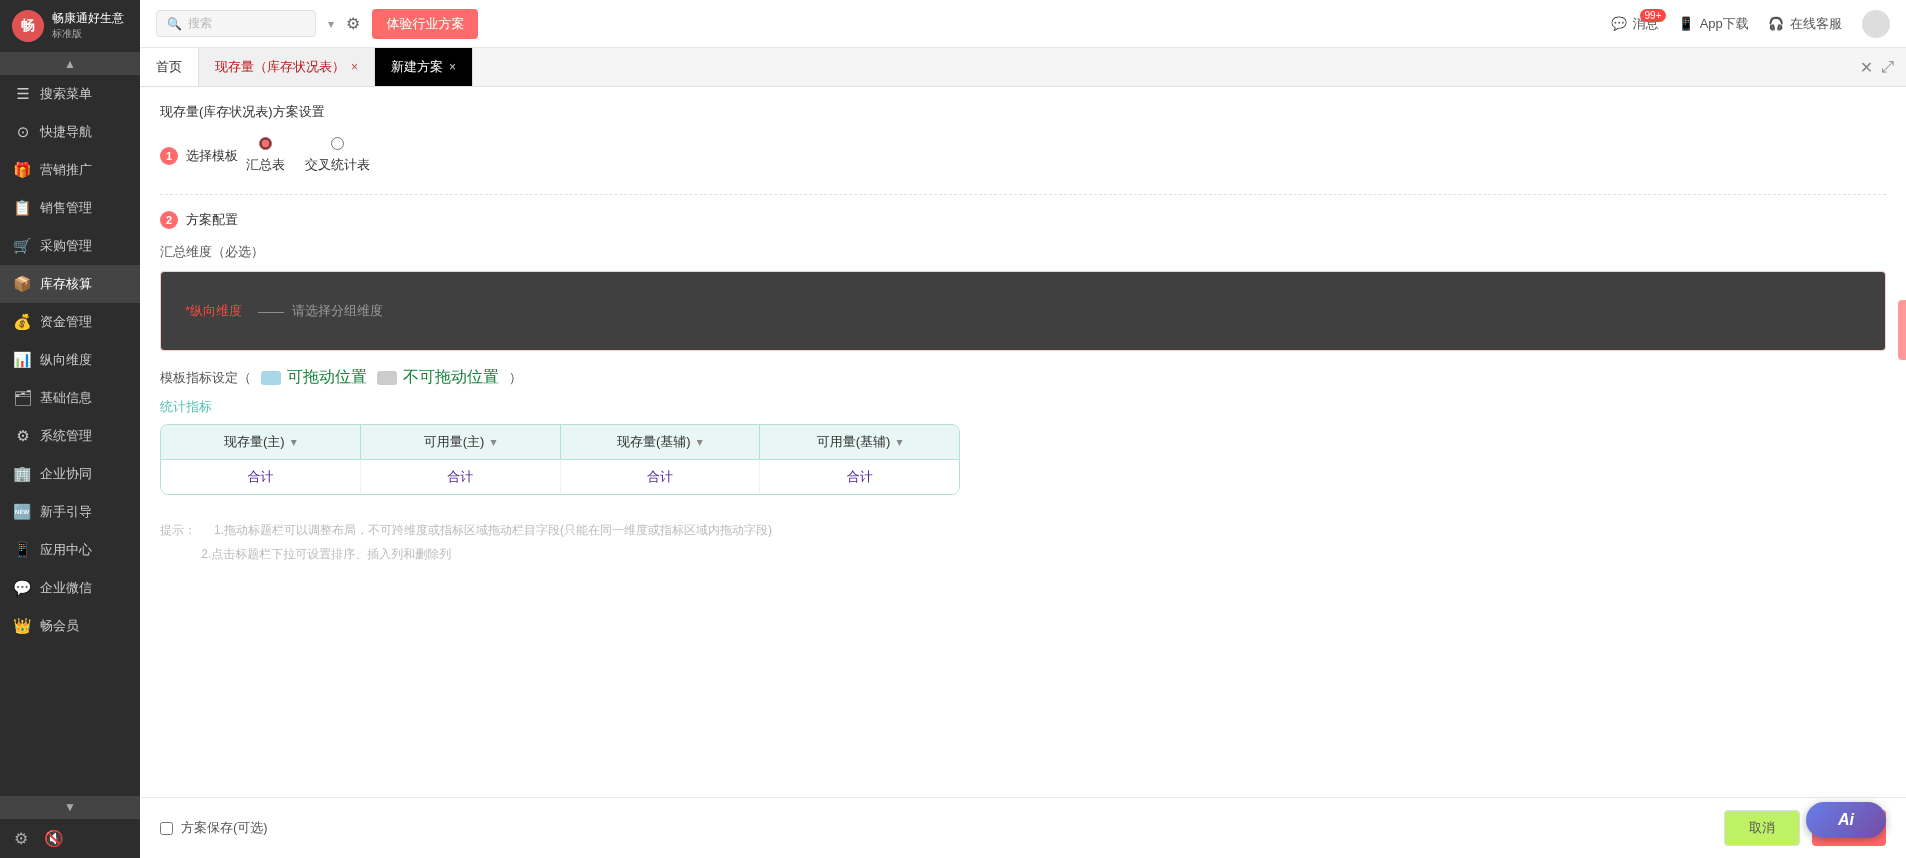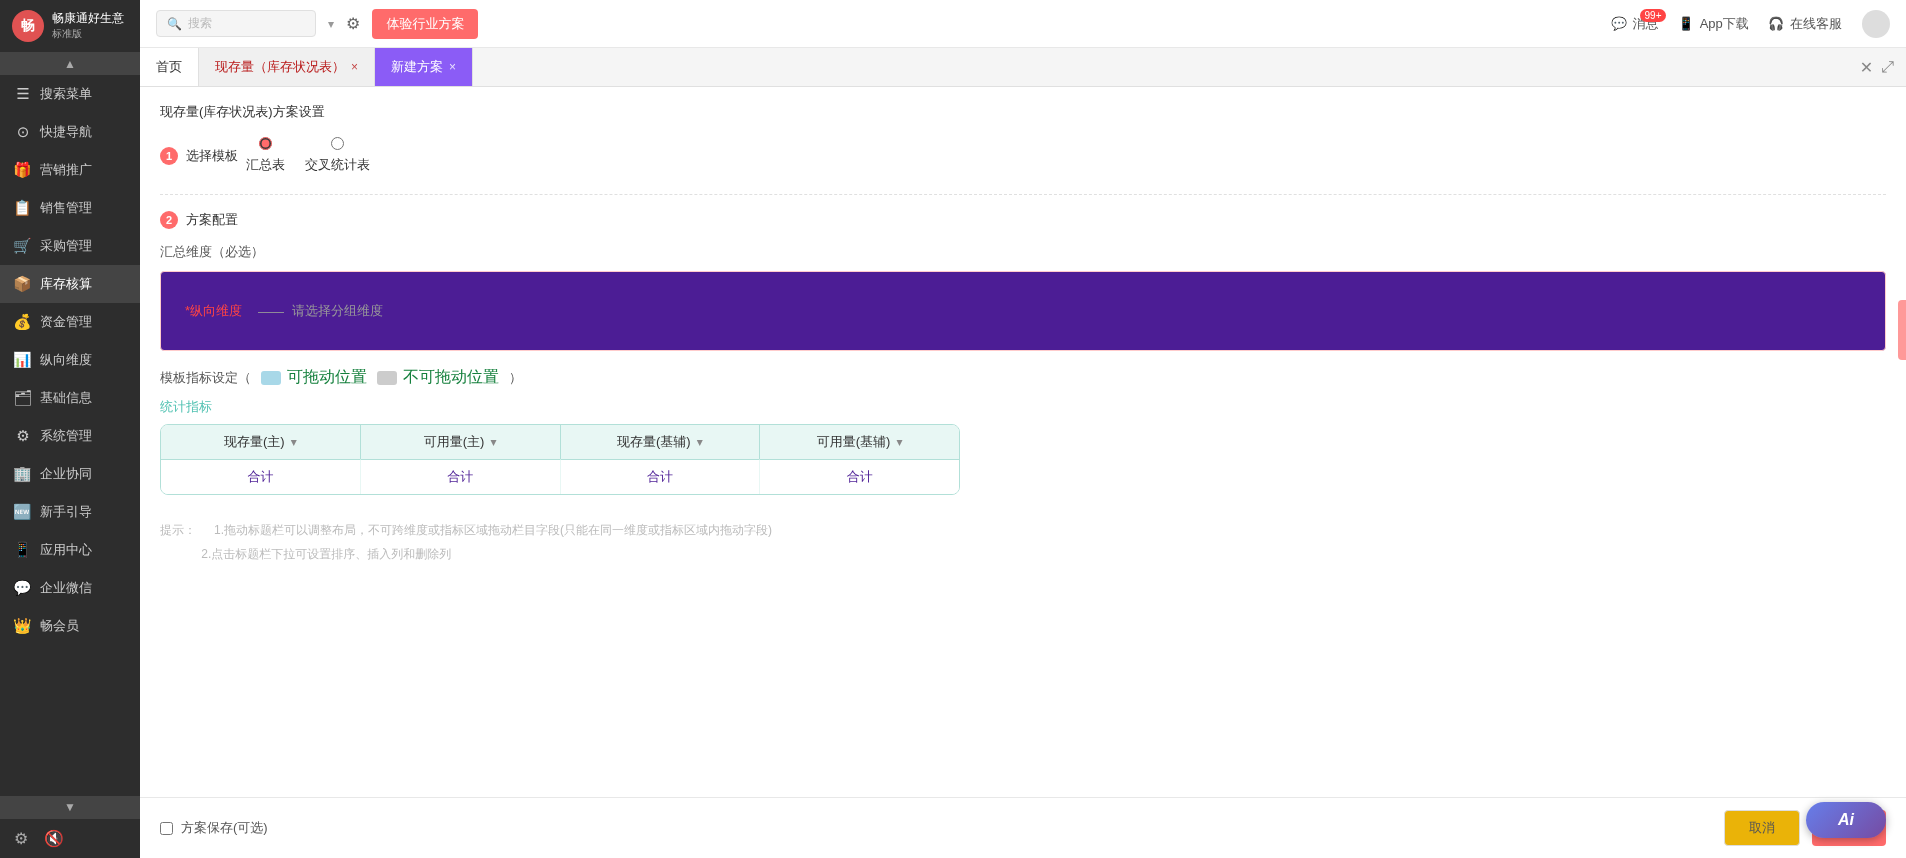--- a/index.html
+++ b/index.html
@@ -190,21 +190,21 @@
       color: #b91c1c;
       cursor: pointer;
       border-right: 1px solid #e0e0e0;
       background: #f0f0f0;
       display: flex;
       align-items: center;
       gap: 6px;
       white-space: nowrap;
     }
     .tab.active {
-      background: #8b5cf6;
+      background: #000000;
       color: white;
     }
     .tab-close {
       font-size: 12px;
       cursor: pointer;
       opacity: 0.8;
     }
     .tab-home {
       background: #fff;
       color: #333;
@@ -292,21 +292,21 @@
 
     
     .config-label {
       font-size: 13px;
       color: #555;
       margin-bottom: 10px;
     }
 
     
     .dimension-area {
-      background: #4c1d95;
+      background: #404040;
       border: 1px solid #ffcccc;
       border-radius: 4px;
       padding: 20px 24px;
       min-height: 80px;
       display: flex;
       align-items: center;
       margin-bottom: 16px;
     }
     .dimension-label {
       color: #ff4444;
@@ -439,21 +439,21 @@
       color: #555;
       cursor: pointer;
     }
     .footer-actions {
       display: flex;
       gap: 12px;
     }
     .cancel-btn {
       padding: 8px 24px;
       border: 1px solid #ddd;
-      background: #eab308;
+      background: #bef264;
       border-radius: 4px;
       font-size: 13px;
       color: #555;
       cursor: pointer;
     }
     .confirm-btn {
       padding: 8px 24px;
       background: #ff6b6b;
       border: none;
       border-radius: 4px;

